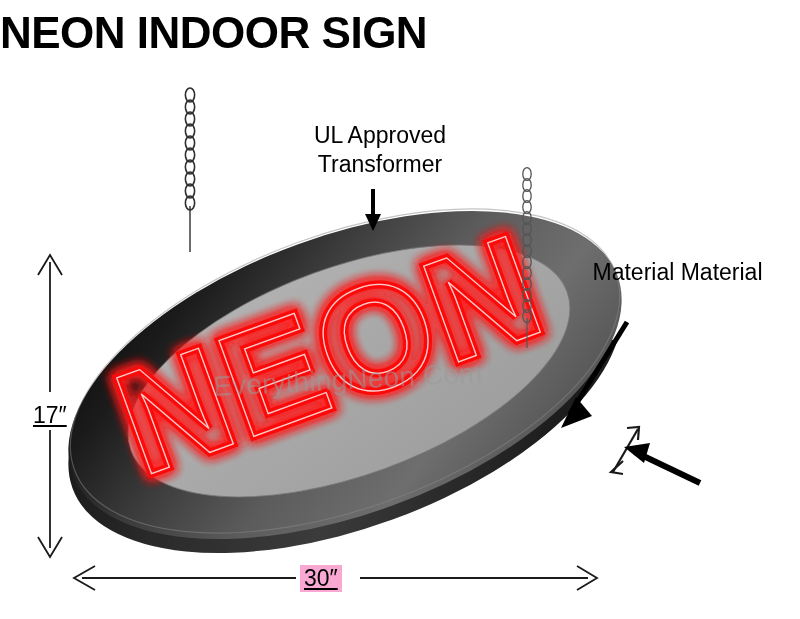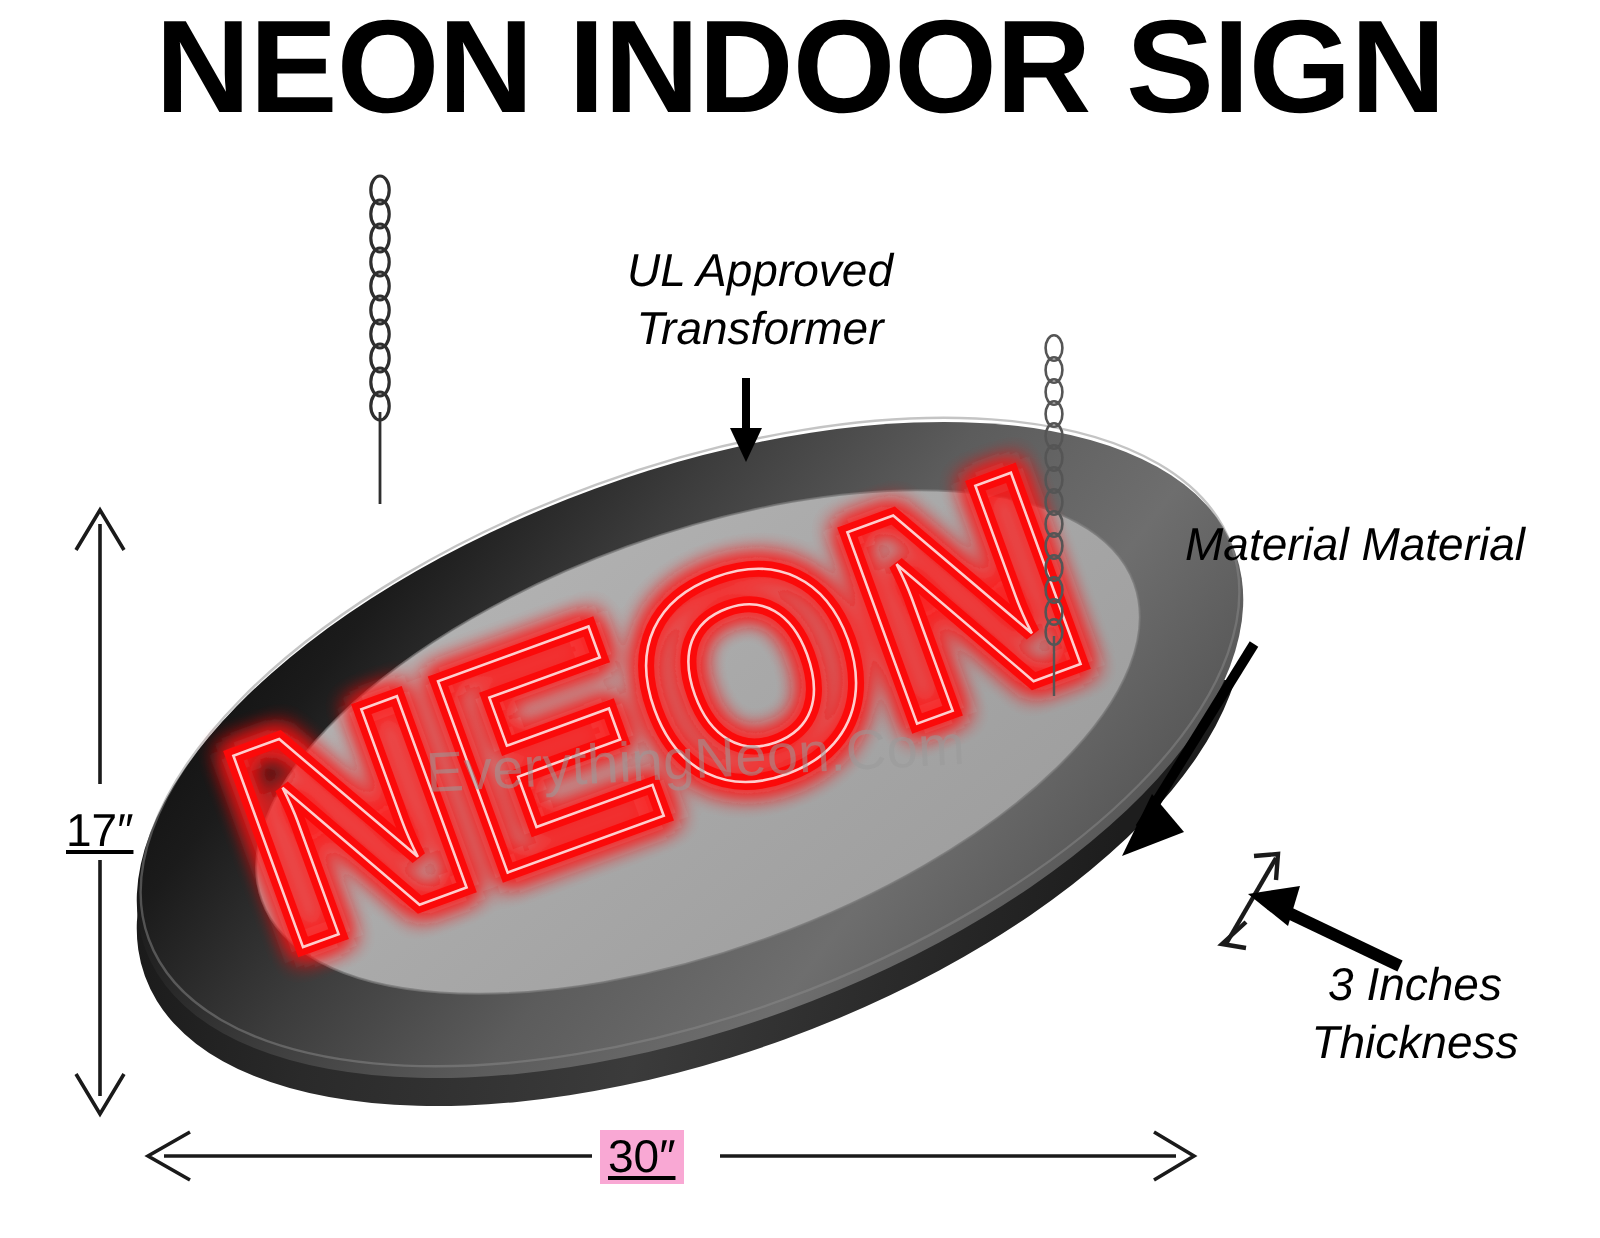--- a/index.html
+++ b/index.html
@@ -21,36 +21,35 @@
     left: 0; top: 0;
     width: 800px;
     height: 619px;
   }
 
   .page-title {
     position: absolute;
     left: 0;
     top: 4px;
     width: 800px;
-    text-align: center;
-    font-size: 66px;
+    text-align: left;
+    font-size: 44px;
     font-weight: bold;
     letter-spacing: -0.5px;
     line-height: 58px;
     white-space: nowrap;
   }
 
   .callout {
     position: absolute;
     text-align: center;
     font-size: 23px;
     line-height: 29px;
     font-weight: normal;
     white-space: nowrap;
-    font-style: italic;
   }
 
   #callout-transformer { left: 255px; top: 121px; width: 250px; }
   #callout-backing     { left: 555px; top: 258px; width: 245px; }
   #callout-thickness   { left: 615px; top: 478px; width: 185px; }
 
   .dim-label {
     position: absolute;
     font-size: 23px;
     line-height: 27px;
@@ -233,22 +232,18 @@
 
   <div class="callout" id="callout-transformer">
     <div>UL Approved</div>
     <div>Transformer</div>
   </div>
 
   <div class="callout" id="callout-backing">
     <div>Material Material</div>
   </div>
 
-  <div class="callout" id="callout-thickness">
-    <div>3 Inches</div>
-    <div>Thickness</div>
-  </div>
 
   <div class="dim-label" id="dim-height-label">17″</div>
 
   <div class="dim-label" id="dim-width-label">30″</div>
 
 </div>
 
 </body></html>

